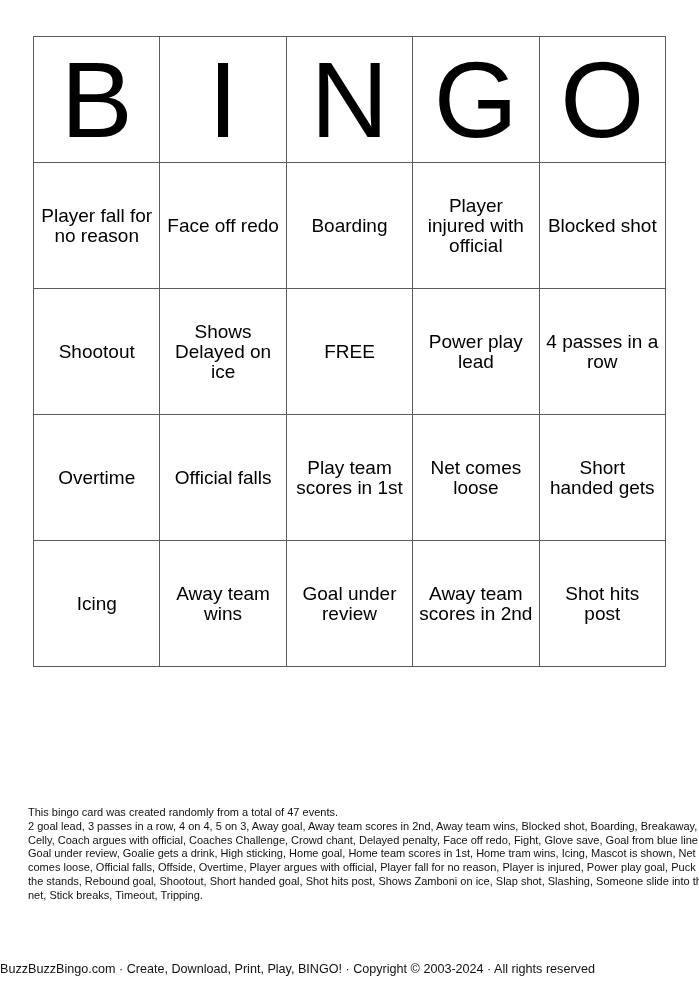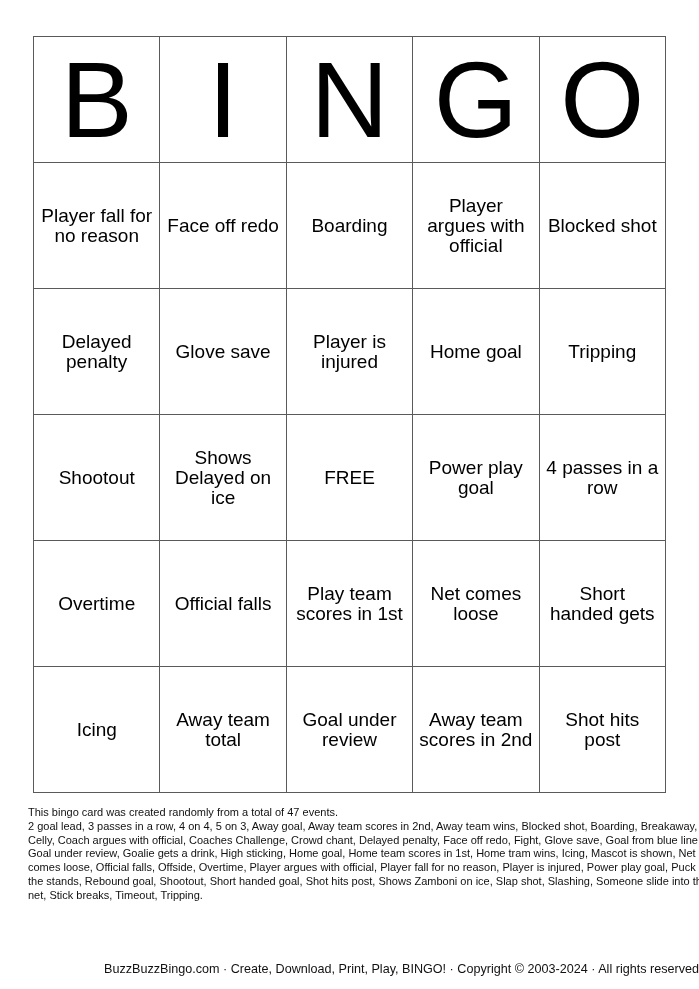--- a/index.html
+++ b/index.html
@@ -2,65 +2,58 @@
 <html><head>
 <meta charset="utf-8">
 <style>
   html, body { margin: 0; padding: 0; background: #ffffff; }
   body { width: 699px; height: 989px; position: relative; font-family: "Liberation Sans", sans-serif; color: #000; overflow: hidden; }
   .card { position: absolute; left: 33px; top: 36px; width: 633px; border-collapse: collapse; table-layout: fixed; }
   .card td { border: 1px solid #5a5a5a; width: 126px; height: 126px; text-align: center; vertical-align: middle; padding: 0 6px; box-sizing: border-box; font-size: 19px; line-height: 20px; }
   .card td.hdr { font-size: 108px; line-height: 108px; font-weight: normal; padding-top: 0; }
   .info { position: absolute; left: 28px; top: 806px; width: 682px; font-size: 11px; line-height: 13.8px; color: #111; }
   .info p { margin: 0; }
-  .footer { position: absolute; left: 0; top: 962px; width: 699px; text-align: right; font-size: 12.6px; color: #111; }
+  .footer { position: absolute; left: 0; top: 962px; width: 699px; text-align: left; font-size: 12.6px; color: #111; }
 </style>
 </head>
 <body>
 
 <table class="card">
   <tbody>
       <tr>
     <td class="hdr">B</td>
     <td class="hdr">I</td>
     <td class="hdr">N</td>
     <td class="hdr">G</td>
     <td class="hdr">O</td>
   </tr>
   <tr>
     <td>Player fall for no reason</td>
     <td>Face off redo</td>
     <td>Boarding</td>
-    <td>Player argues with official</td>
+    <td>Player injured with official</td>
     <td>Blocked shot</td>
-  </tr>
-  <tr>
-    <td>Delayed penalty</td>
-    <td>Glove save</td>
-    <td>Player is injured</td>
-    <td>Home goal</td>
-    <td>Tripping</td>
   </tr>
   <tr>
     <td>Shootout</td>
     <td>Shows Delayed on ice</td>
     <td>FREE</td>
-    <td>Power play goal</td>
+    <td>Power play lead</td>
     <td>4 passes in a row</td>
   </tr>
   <tr>
     <td>Overtime</td>
     <td>Official falls</td>
     <td>Play team scores in 1st</td>
     <td>Net comes loose</td>
     <td>Short handed gets</td>
   </tr>
   <tr>
     <td>Icing</td>
-    <td>Away team total</td>
+    <td>Away team wins</td>
     <td>Goal under review</td>
     <td>Away team scores in 2nd</td>
     <td>Shot hits post</td>
   </tr>
 </tbody>
   </table>
 
 <div class="info">
   <p>This bingo card was created randomly from a total of 47 events.</p>
   <p>2 goal lead, 3 passes in a row, 4 on 4, 5 on 3, Away goal, Away team scores in 2nd, Away team wins, Blocked shot, Boarding, Breakaway, Celly, Coach argues with official, Coaches Challenge, Crowd chant, Delayed penalty, Face off redo, Fight, Glove save, Goal from blue line, Goal under review, Goalie gets a drink, High sticking, Home goal, Home team scores in 1st, Home tram wins, Icing, Mascot is shown, Net comes loose, Official falls, Offside, Overtime, Player argues with official, Player fall for no reason, Player is injured, Power play goal, Puck in the stands, Rebound goal, Shootout, Short handed goal, Shot hits post, Shows Zamboni on ice, Slap shot, Slashing, Someone slide into the net, Stick breaks, Timeout, Tripping.</p>

